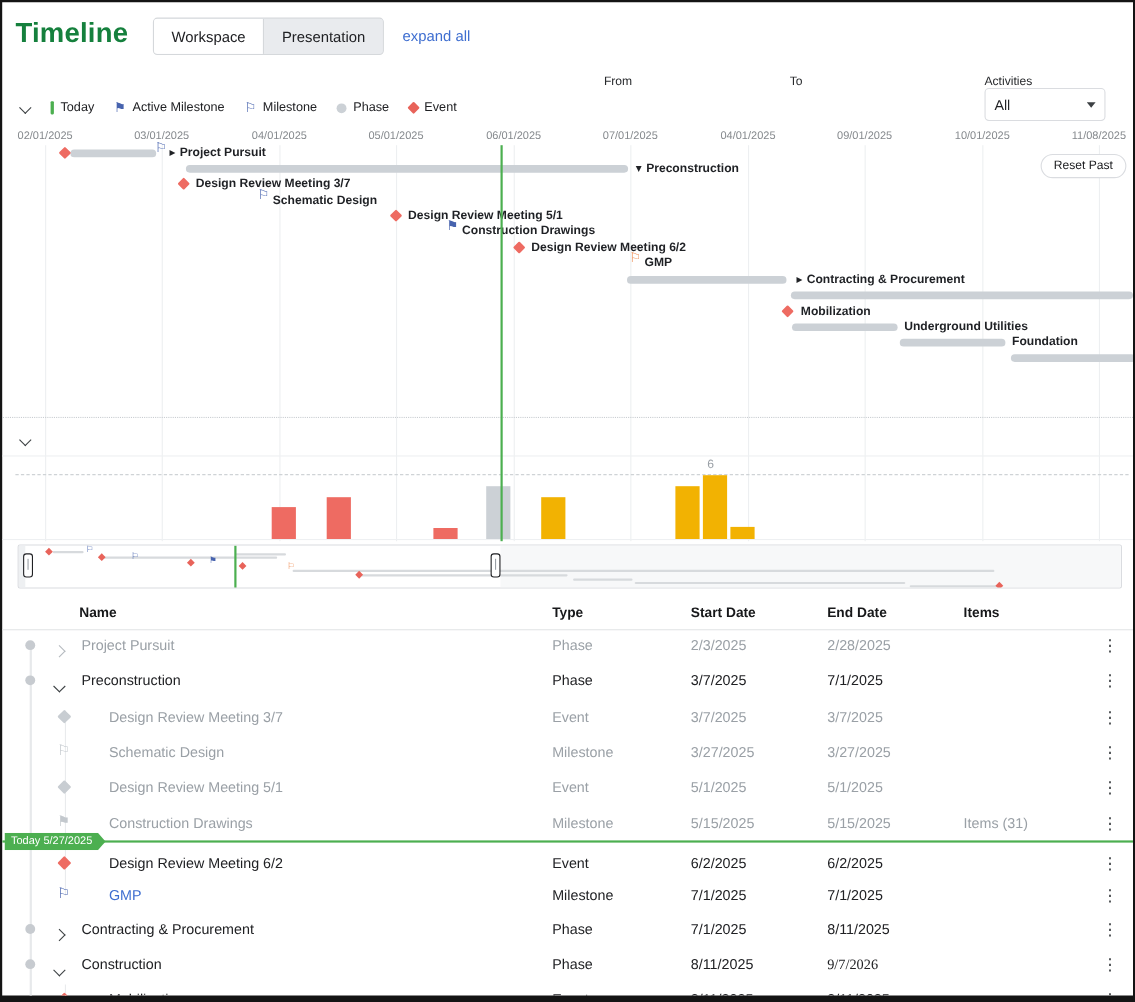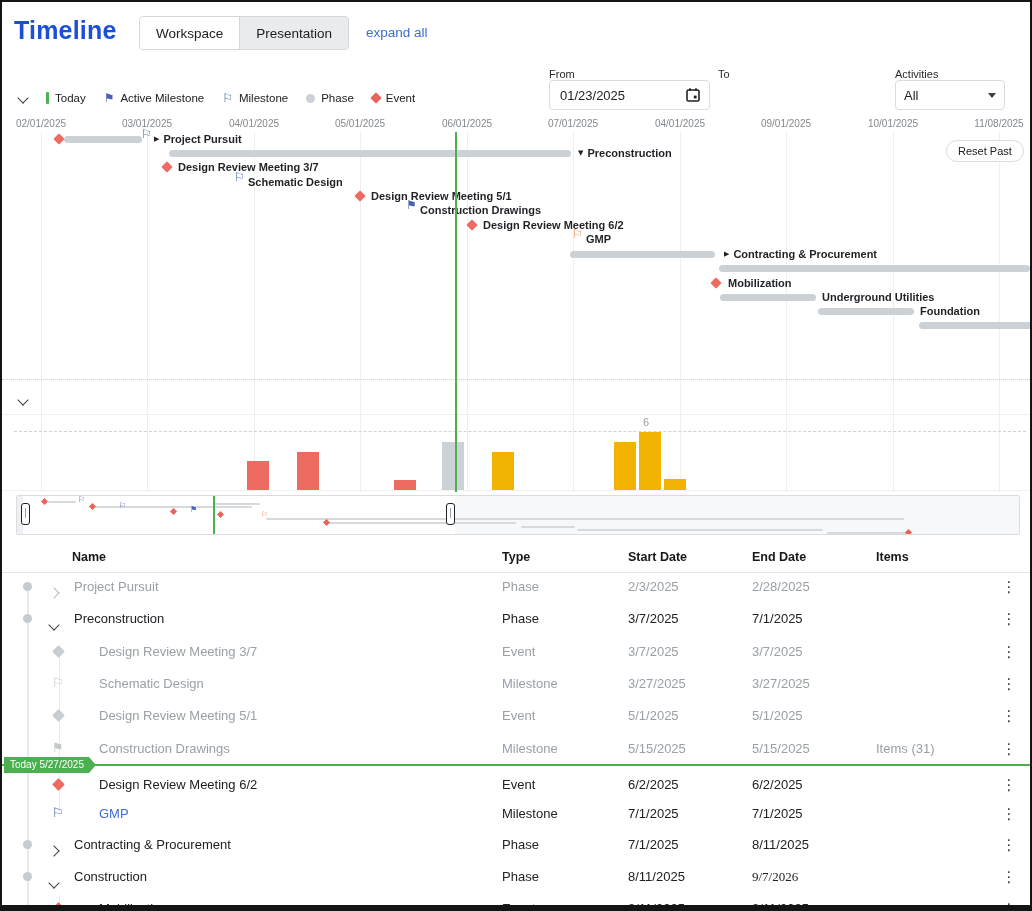--- a/index.html
+++ b/index.html
@@ -1,20 +1,20 @@
 <!DOCTYPE html>
 <html><head>
 <meta charset="utf-8">
 <style>
   html,body{margin:0;padding:0;background:#fff;}
   .frame{position:relative;width:1032px;height:911px;box-sizing:border-box;background:#fff;
          border:2px solid #141414;border-bottom-width:6px;overflow:hidden;
          font-family:"Liberation Sans",sans-serif;color:#202124;}
   
-  .title{position:absolute;left:12px;top:14px;font-size:25px;font-weight:700;color:#1d4ed8;letter-spacing:.2px;}
+  .title{position:absolute;left:12px;top:14px;font-size:25px;font-weight:700;color:#15803d;letter-spacing:.2px;}
   .tabs{position:absolute;left:137px;top:14px;height:32px;display:flex;border:1px solid #d5d8db;border-radius:4px;overflow:hidden;background:#e9ebee;}
   .tab{display:flex;align-items:center;padding:0 16px;font-size:13.5px;color:#202124;background:#e9ebee;cursor:pointer;}
   .tab.active{background:#fff;border-right:1px solid #d5d8db;}
   .expand-all{position:absolute;left:364px;top:23px;font-size:13.5px;color:#3e6ed0;font-weight:500;cursor:pointer;text-decoration:none;}
   
   .flabel{position:absolute;top:66px;font-size:11px;color:#27292c;}
   .field{position:absolute;top:78px;height:30px;box-sizing:border-box;border:1px solid #dadce0;border-radius:4px;background:#fff;
          display:flex;align-items:center;justify-content:space-between;padding:0 8px;}
   .field input{border:none;outline:none;font-family:"Liberation Sans",sans-serif;font-size:13px;color:#202124;width:105px;background:transparent;}
   .selval{font-size:13px;color:#202124;}
@@ -85,31 +85,20 @@
 <div class="frame">
 
   <div class="title">Timeline</div>
   <div class="tabs">
     <div class="tab active">Workspace</div>
     <div class="tab">Presentation</div>
   </div>
   <a class="expand-all">expand all</a>
 
   <div class="flabel" style="left:547px">From</div>
-  <div class="field" style="left:547px;width:161px">
-    <input value="01/23/2025" style="">
-    <span style="display:flex">
-      <svg width="16" height="16" viewBox="0 0 16 16">
-          <rect x="2" y="3" width="12" height="11" rx="1.5" fill="none" stroke="#202124" stroke-width="1.6"></rect>
-          <line x1="5" y1="1.2" x2="5" y2="4" stroke="#202124" stroke-width="1.6"></line>
-          <line x1="11" y1="1.2" x2="11" y2="4" stroke="#202124" stroke-width="1.6"></line>
-          <rect x="8.8" y="8.6" width="2.8" height="2.8" fill="#202124"></rect>
-        </svg>
-    </span>
-  </div>
   <div class="flabel" style="left:716px">To</div>
   <div class="flabel" style="left:893px">Activities</div>
   <div class="field" style="left:893px;width:110px">
     <span class="selval">All</span>
     <span class="selcaret"></span>
   </div>
 
   <span class="chev chev-down collapse1"></span>
   <div id="gantt-legend" class="legendrow" style="left:44px;top:90px">
       <span class="litem">

